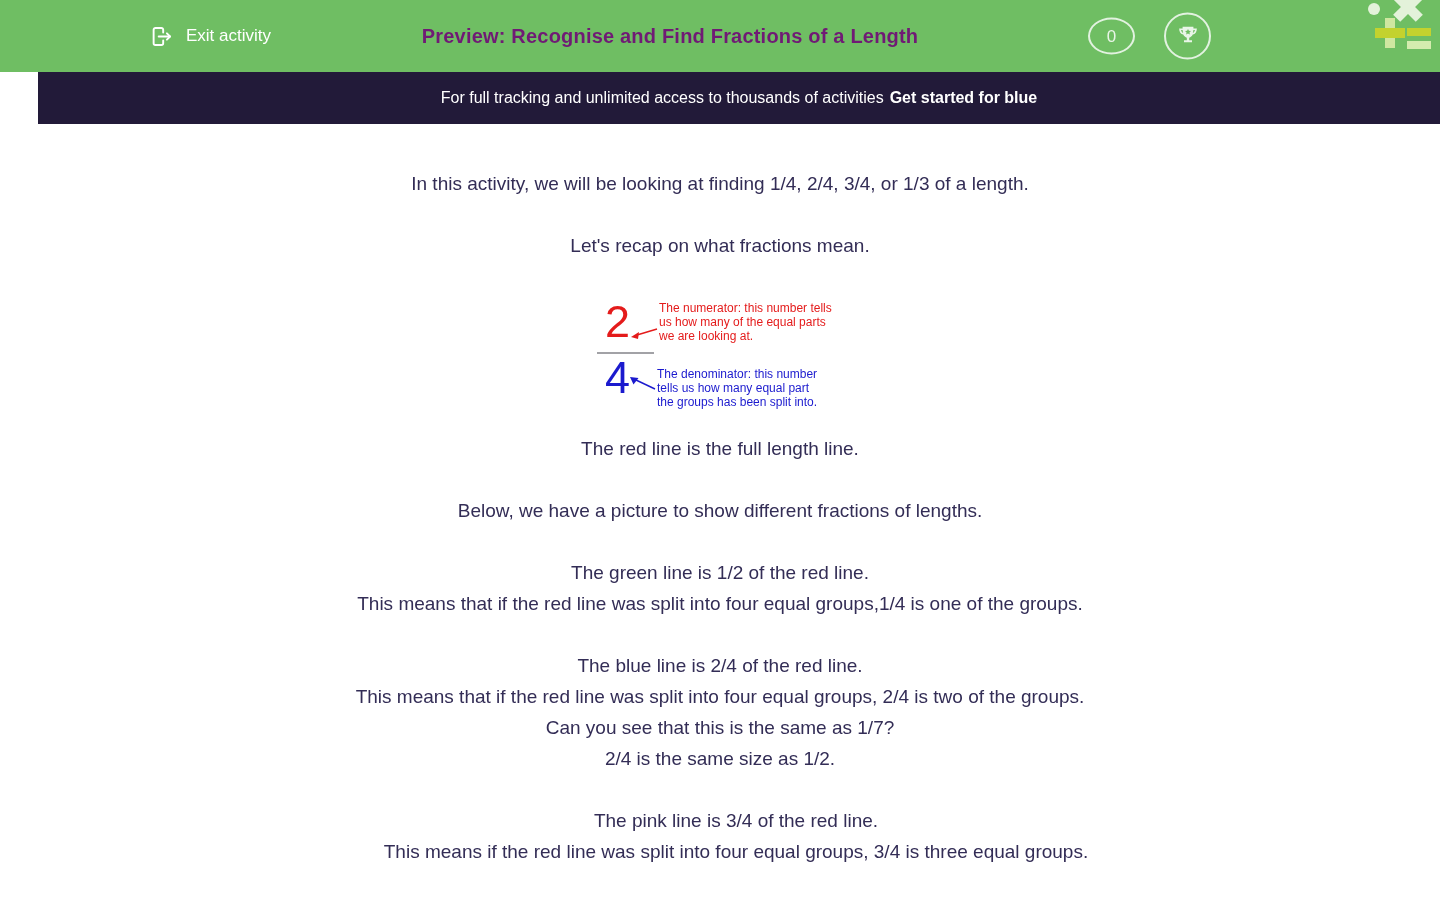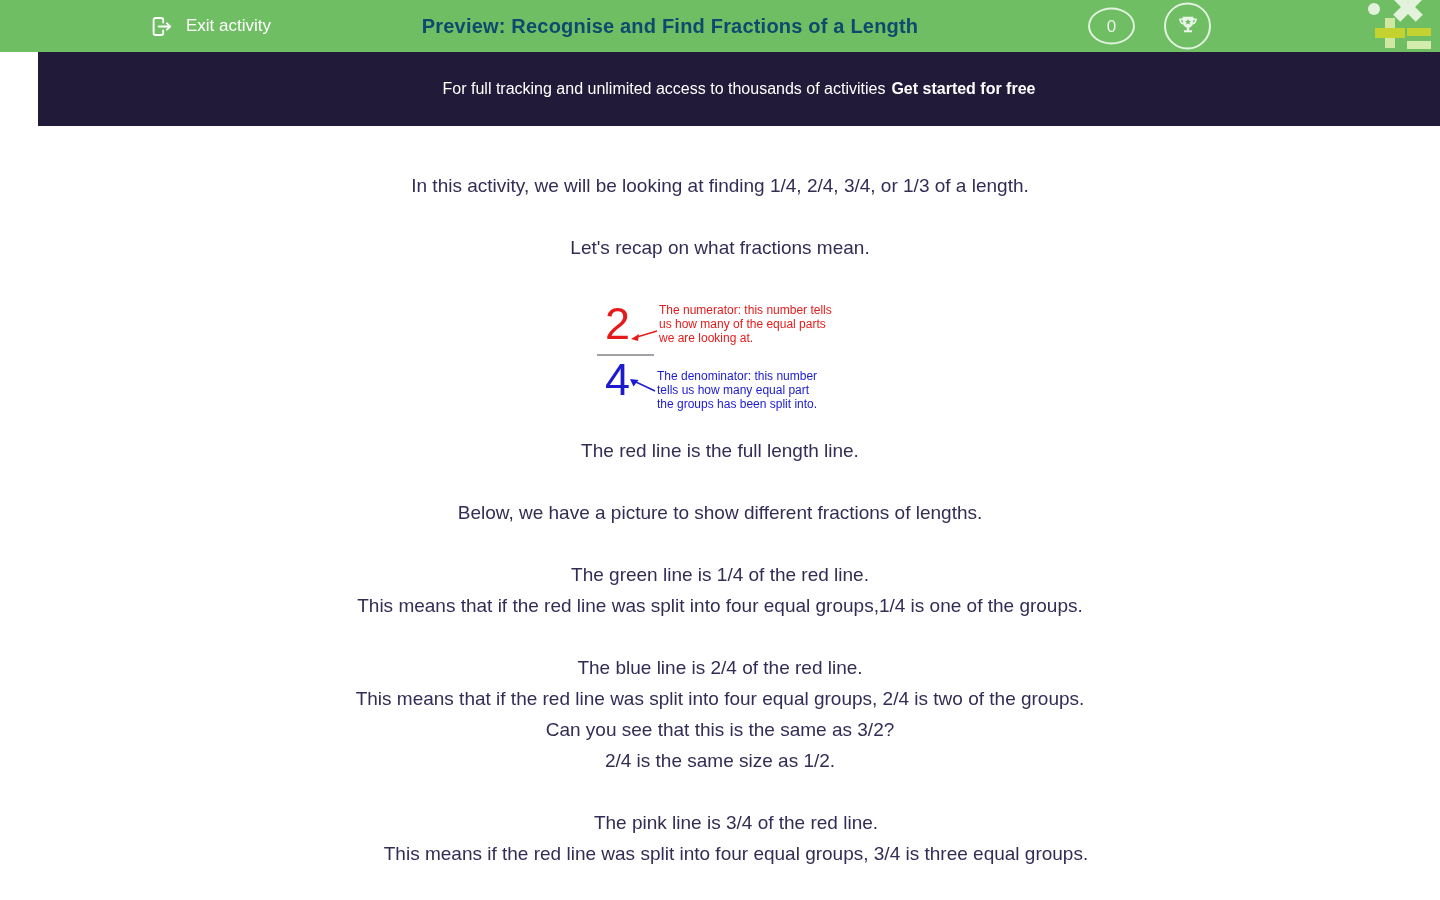--- a/index.html
+++ b/index.html
@@ -6,41 +6,41 @@
   html, body { width: 1440px; height: 900px; }
   body {
     font-family: "Liberation Sans", sans-serif;
     background: #ffffff;
     overflow: hidden;
   }
 
   
   .header {
     position: relative;
-    height: 52px;
+    height: 72px;
     background: #6FBE63;
     display: flex;
     align-items: center;
   }
   .exit-btn {
     display: flex;
     align-items: center;
     gap: 11px;
     margin-left: 148px;
     color: #ffffff;
     font-size: 17px;
     font-weight: 400;
     cursor: pointer;
     z-index: 2;
   }
   .header-title {
     position: absolute;
     left: 0; right: 100px;
     text-align: center;
-    color: #0c4a6e;
+    color: #701a75;
     font-size: 20px;
     font-weight: 600;
     letter-spacing: 0.2px;
     z-index: 1;
   }
   .header-controls {
     position: absolute;
     right: 229px;
     top: 50%;
     transform: translateY(-50%);
@@ -77,21 +77,21 @@
   .logo-x .bar-h { position: absolute; left: 0; top: 11px; width: 32px; height: 10px; background: #E3F2DA; }
   .logo-plus { position: absolute; left: 27px; top: 18px; width: 30px; height: 30px; }
   .logo-plus .bar-v { position: absolute; left: 10px; top: 0; width: 10px; height: 30px; background: #CFE7A0; }
   .logo-plus .bar-h { position: absolute; left: 0; top: 10px; width: 30px; height: 10px; background: #C3D22E; }
   .logo-equals { position: absolute; left: 59px; top: 28px; }
   .logo-equals .eq-top { width: 24px; height: 8px; background: #C3D22E; margin-bottom: 5px; }
   .logo-equals .eq-bottom { width: 24px; height: 8px; background: #D4ECAE; }
 
   
   .promo-banner {
-    height: 74px;
+    height: 52px;
     background: #221A39;
     display: flex;
     align-items: center;
     justify-content: center;
     color: #ffffff;
     font-size: 16px;
     margin-left: 38px;
   }
   .promo-banner .cta {
     font-weight: 700;
@@ -191,21 +191,21 @@
     </div>
     <div class="logo-equals">
       <div class="eq-top"></div>
         <div class="eq-bottom"></div>
     </div>
   </div>
 </div>
 
 <div class="promo-banner">
   <span>For full tracking and unlimited access to thousands of activities</span>
-  <span class="cta">Get started for free</span>
+  <span class="cta">Get started for blue</span>
 </div>
 
 <div class="content">
 
   <div class="para">
     <div>In this activity, we will be looking at finding 1/4, 2/4, 3/4, or 1/3 of a length.</div>
   </div>
 
   <div class="para">
     <div>Let's recap on what fractions mean.</div>
@@ -239,28 +239,28 @@
 
   <div class="para">
     <div>The red line is the full length line.</div>
   </div>
 
   <div class="para" style="margin-top:16px;">
     <div>Below, we have a picture to show different fractions of lengths.</div>
   </div>
 
   <div class="para">
-    <div>The green line is 1/4 of the red line.</div>
+    <div>The green line is 1/2 of the red line.</div>
     <div>This means that if the red line was split into four equal groups,1/4 is one of the groups.</div>
   </div>
 
   <div class="para">
     <div>The blue line is 2/4 of the red line.</div>
     <div>This means that if the red line was split into four equal groups, 2/4 is two of the groups.</div>
-    <div>Can you see that this is the same as 3/2?</div>
+    <div>Can you see that this is the same as 1/7?</div>
     <div>2/4 is the same size as 1/2.</div>
   </div>
 
   <div class="para">
     <div>The pink line is 3/4 of the red line.</div>
     <div>This means if the red line was split into four equal groups, 3/4 is three equal groups.</div>
   </div>
 
 </div>
 

